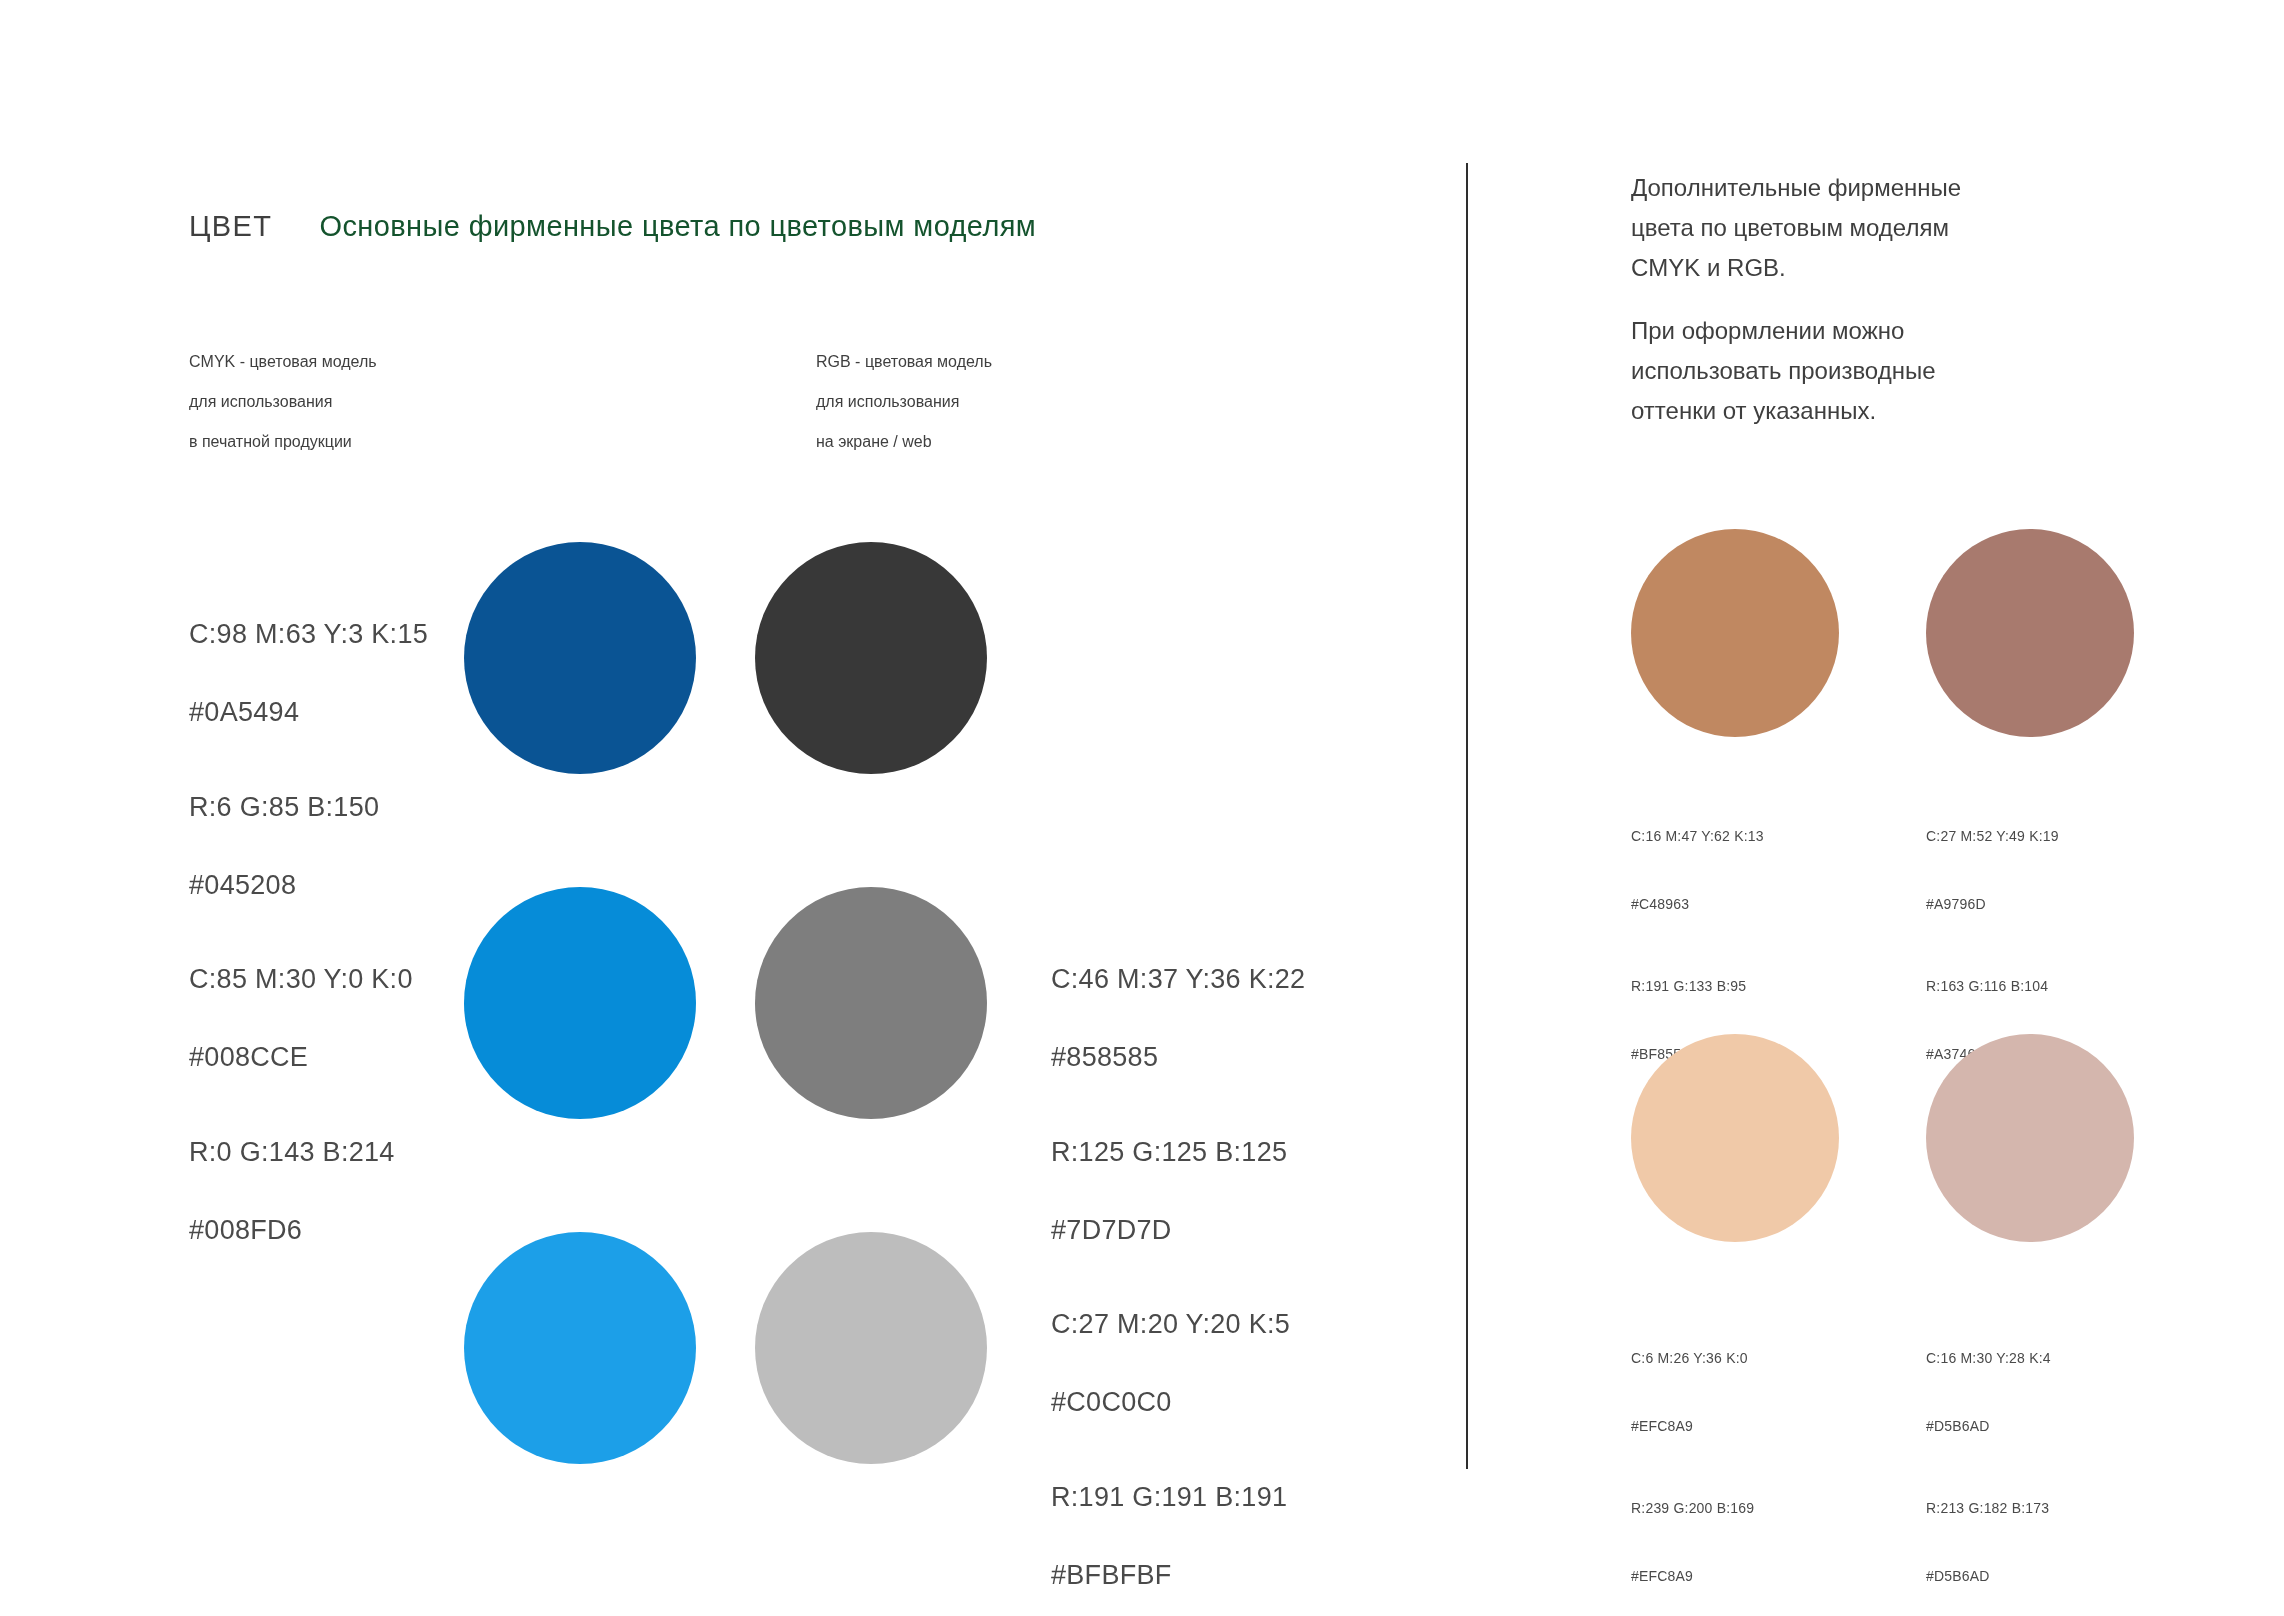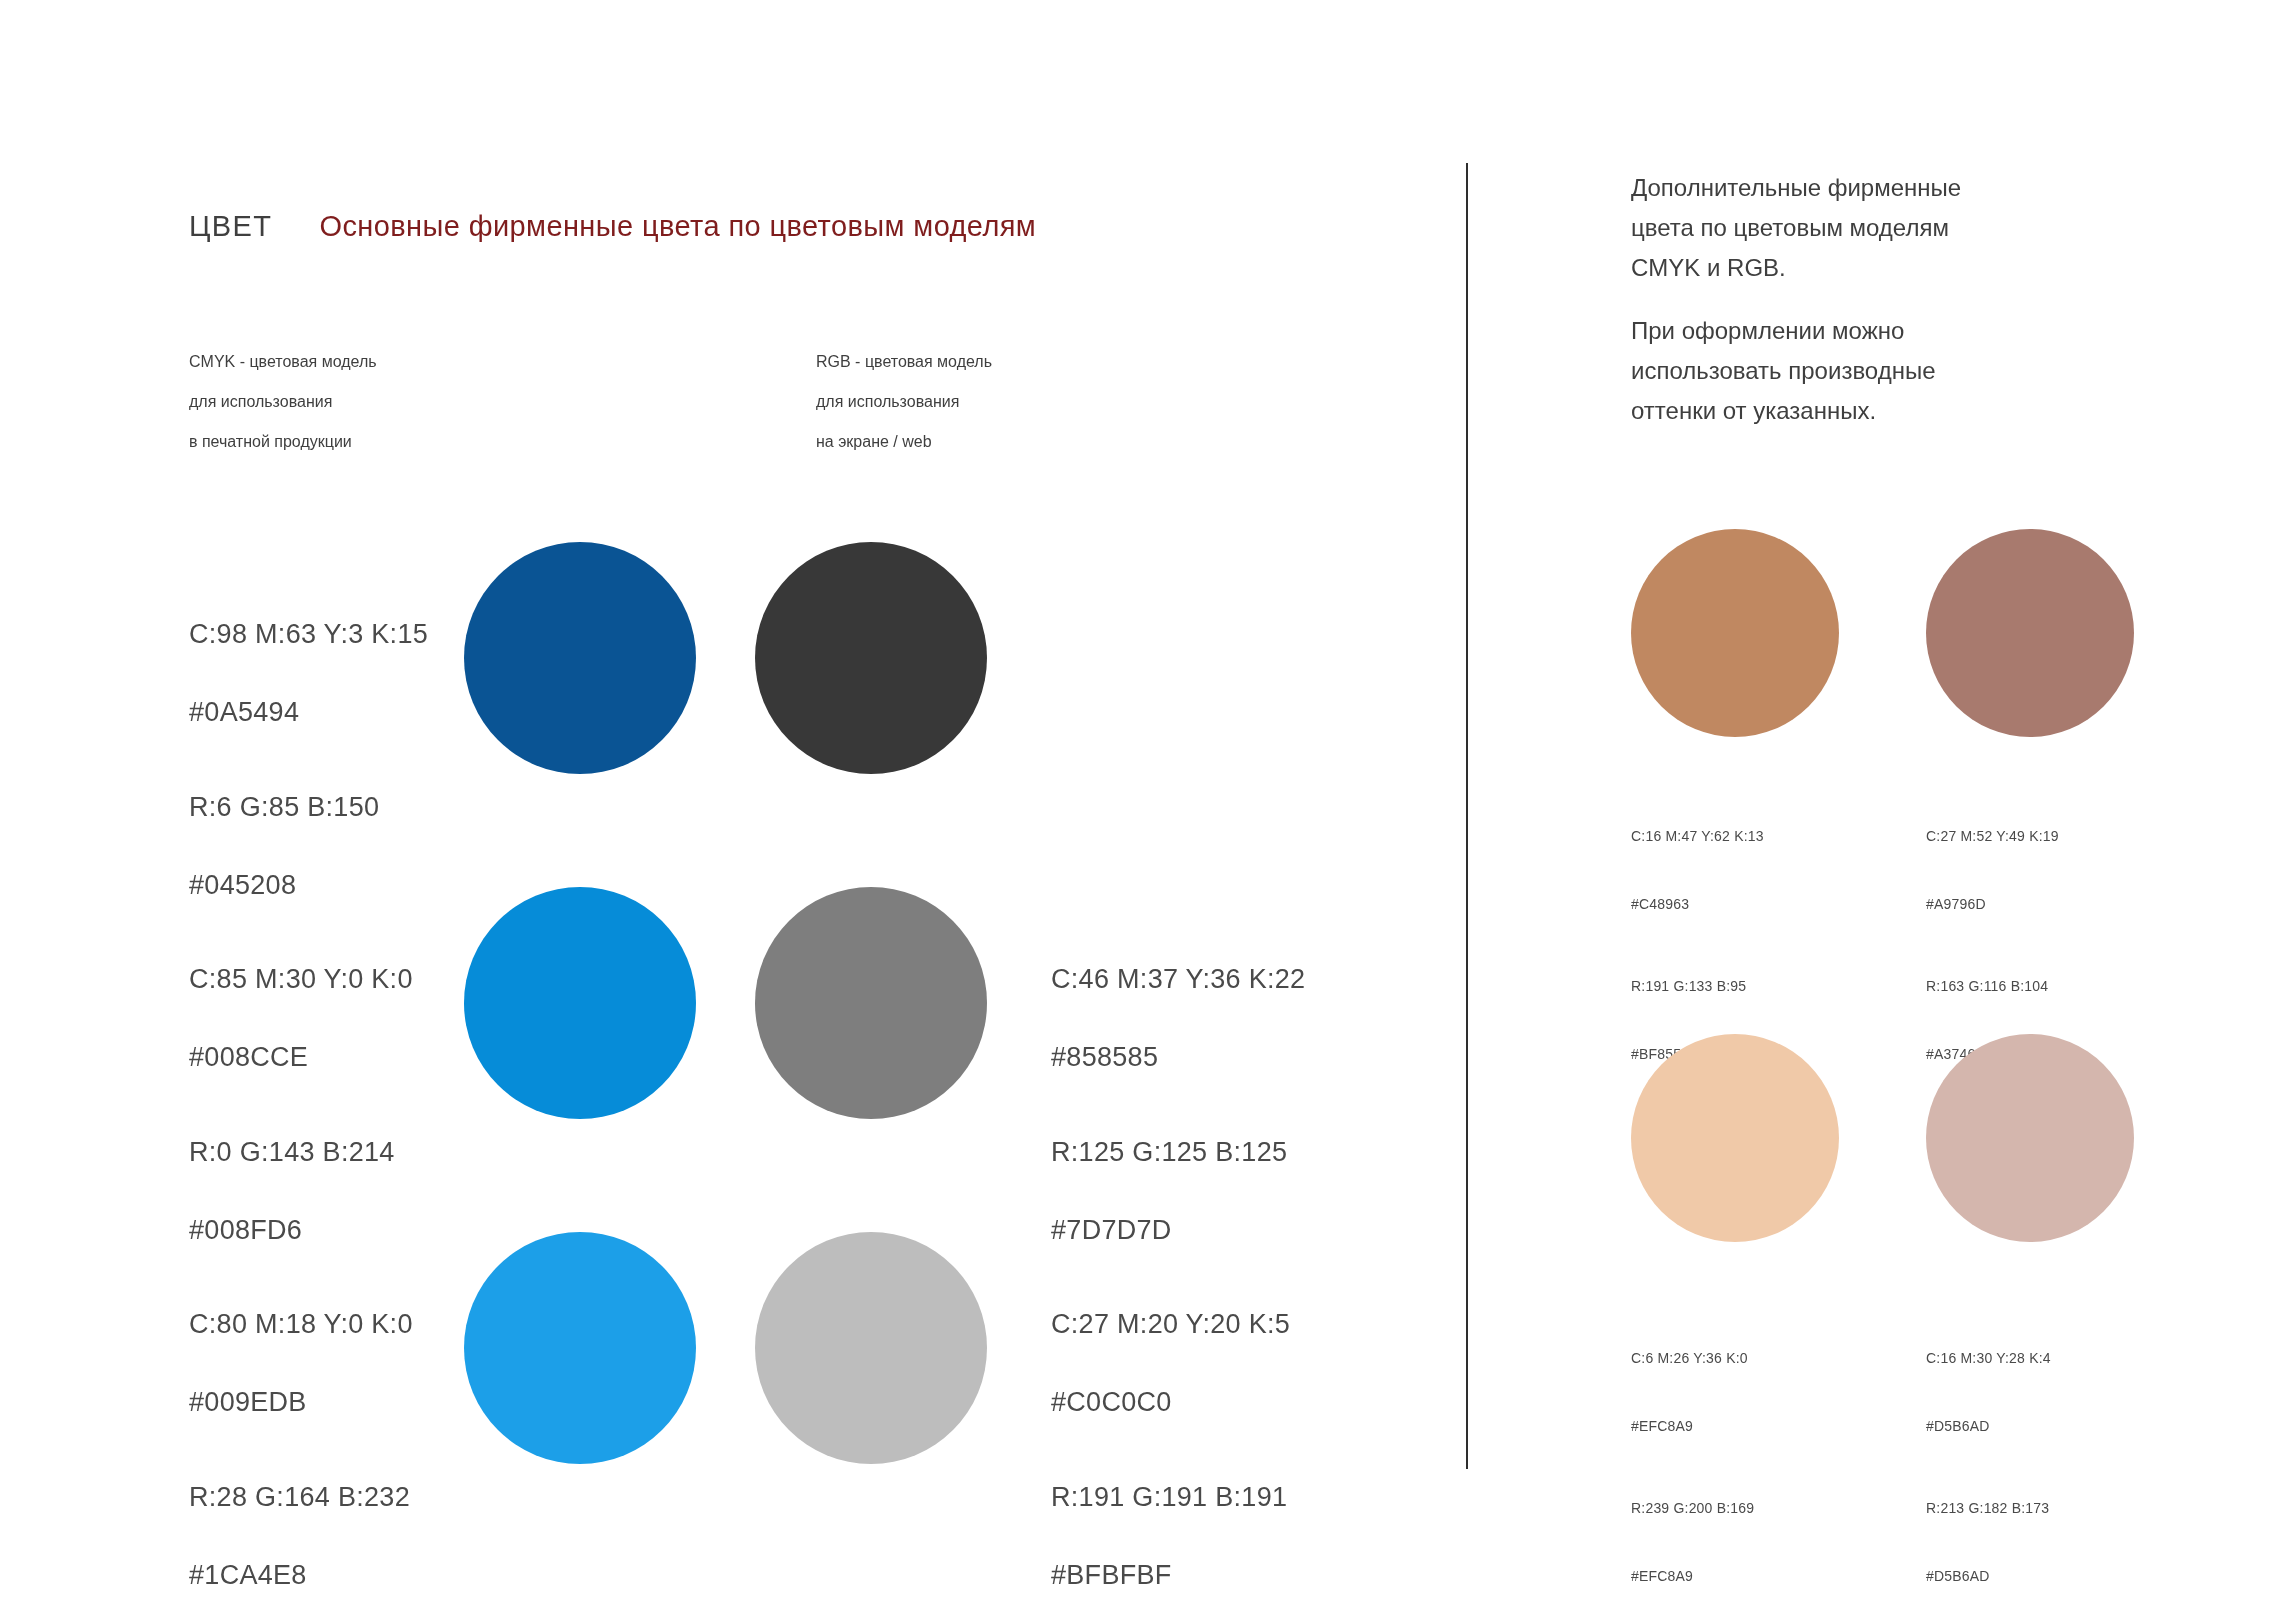--- a/index.html
+++ b/index.html
@@ -35,21 +35,21 @@
   }
   #page-title-row .kicker {
     font-size: 29px;
     letter-spacing: 1.4px;
     color: #3f3f3f;
     font-weight: 400;
   }
   #page-title-row .title {
     font-size: 29px;
     letter-spacing: 0.4px;
-    color: #7f1d1d;
+    color: #14532d;
     margin-left: 47px;
     font-weight: 400;
   }
 
   .model-note {
     position: absolute;
     font-size: 16px;
     line-height: 40px;
     color: #3f3f3f;
     white-space: pre-line;
@@ -190,27 +190,20 @@
     <div class="values rgb-label">
       <span>C:46 M:37 Y:36 K:22</span><br>
       <span>#858585</span>
       <span class="gap"></span>
       <span>R:125 G:125 B:125</span><br>
       <span>#7D7D7D</span>
     </div>
   </div>
 
   <div class="swatch-row" id="row-3">
-    <div class="values cmyk-label">
-      <span>C:80 M:18 Y:0 K:0</span><br>
-      <span>#009EDB</span>
-      <span class="gap"></span>
-      <span>R:28 G:164 B:232</span><br>
-      <span>#1CA4E8</span>
-    </div>
     <div class="circle cmyk-col" style="background: rgb(28, 159, 232);"></div>
     <div class="circle rgb-col" style="background: rgb(189, 189, 189);"></div>
     <div class="values rgb-label">
       <span>C:27 M:20 Y:20 K:5</span><br>
       <span>#C0C0C0</span>
       <span class="gap"></span>
       <span>R:191 G:191 B:191</span><br>
       <span>#BFBFBF</span>
     </div>
   </div>

